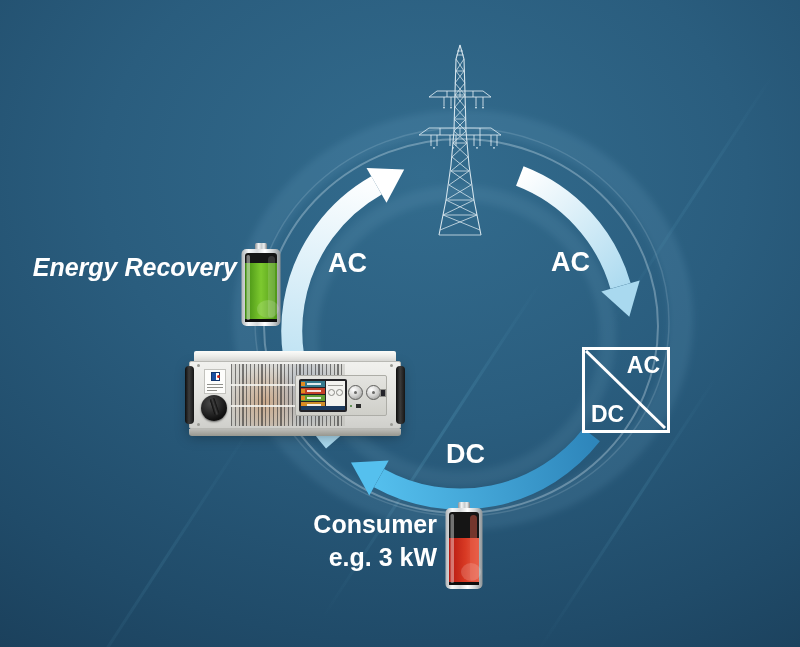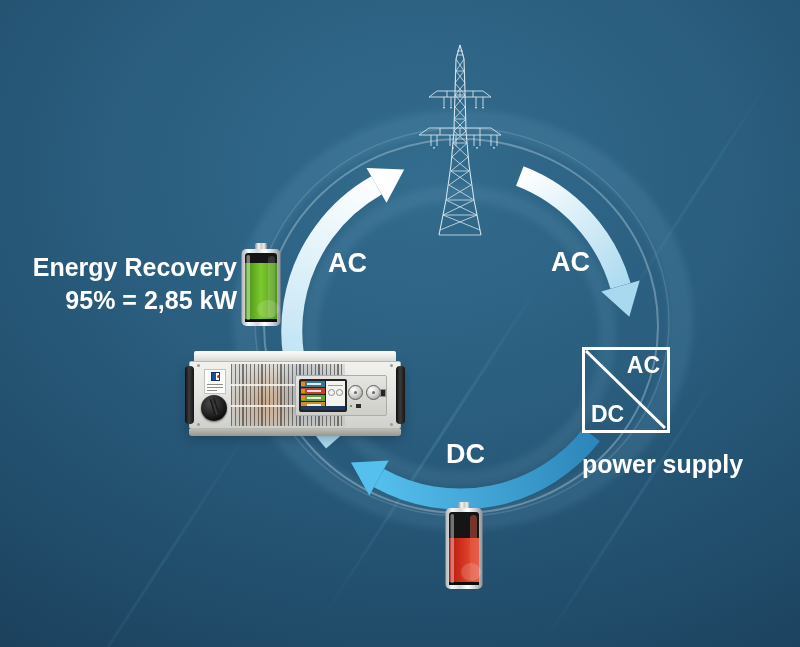--- a/index.html
+++ b/index.html
@@ -12,21 +12,21 @@
   .streak{position:absolute;width:3px;border-radius:2px;
     background:linear-gradient(180deg,rgba(120,205,235,0) 0%,rgba(120,205,235,.16) 45%,rgba(120,205,235,0) 100%);
     transform:rotate(33deg);}
   #streak1{left:430px;top:250px;height:400px;}
   #streak2{left:625px;top:350px;height:330px;opacity:.7;}
   #streak3{left:150px;top:390px;height:380px;opacity:.6;}
   #streak4{left:690px;top:50px;height:300px;opacity:.55;}
   svg.scene{position:absolute;left:0;top:0;}
   .lbl{position:absolute;color:#fff;font-weight:700;white-space:nowrap;}
   .lbl .ln{display:block;}
-  #energy-recovery{right:563px;top:251px;font-size:25px;line-height:33px;text-align:right;}
+  #energy-recovery{right:563px;top:251px;font-size:25px;line-height:33px;text-align:right;font-style:italic;}
   #ac-left{left:328px;top:248px;font-size:27px;}
   #ac-right{left:551px;top:247px;font-size:27px;}
   #dc-bottom{left:446px;top:439px;font-size:27px;}
   #eut-label{left:582px;top:448px;font-size:25px;line-height:33px;text-align:left;}
   #consumer-label{right:363px;top:508px;font-size:25px;line-height:33px;text-align:right;}
   .batt{position:absolute;}
   #battery-green{left:241px;top:243px;}
   #battery-red{left:445px;top:502px;}
   
   #acdc-box{position:absolute;left:582px;top:347px;width:88px;height:86px;
@@ -166,21 +166,20 @@
       <path d="M386.5,202.7 L366.5,168.1 L404.2,169.4 Z" fill="#ffffff"></path>
     </g>
   </svg>
 
   <div class="lbl" id="ac-left">AC</div>
   <div class="lbl" id="ac-right">AC</div>
   <div class="lbl" id="dc-bottom">DC</div>
 
   <div class="lbl" id="energy-recovery">
     <span class="ln">Energy Recovery</span>
-    <span class="ln">95% = 2,85 kW</span>
   </div>
 
   <div class="batt" id="battery-green">
     <svg width="40" height="84" viewBox="0 0 40 84">
       <defs>
         <linearGradient id="nubG" x1="0" y1="0" x2="1" y2="0">
           <stop offset="0" stop-color="#8f9396"></stop>
             <stop offset="0.3" stop-color="#f2f4f5"></stop>
           <stop offset="0.55" stop-color="#c8cccd"></stop>
             <stop offset="0.75" stop-color="#eef0f1"></stop>
@@ -276,23 +275,26 @@
 
   <div id="acdc-box">
     <svg width="81" height="79" viewBox="0 0 81 79">
       <line x1="1" y1="1" x2="80" y2="78" stroke="#ffffff" stroke-width="3"></line>
     </svg>
     <span class="bx ac">AC</span>
     <span class="bx dc">DC</span>
   </div>
 
   <div class="lbl" id="eut-label">
-    <span class="ln">power supply</span>
-  </div>
-
+  </div>
+
+  <div class="lbl" id="consumer-label">
+    <span class="ln">Consumer</span>
+    <span class="ln">e.g. 3 kW</span>
+  </div>
 
   <div class="batt" id="battery-red">
     <svg width="38" height="88" viewBox="0 0 38 88">
       <defs>
         <linearGradient id="nubR" x1="0" y1="0" x2="1" y2="0">
           <stop offset="0" stop-color="#8f9396"></stop>
             <stop offset="0.3" stop-color="#f2f4f5"></stop>
           <stop offset="0.55" stop-color="#c8cccd"></stop>
             <stop offset="0.75" stop-color="#eef0f1"></stop>
           <stop offset="1" stop-color="#7e8284"></stop>

